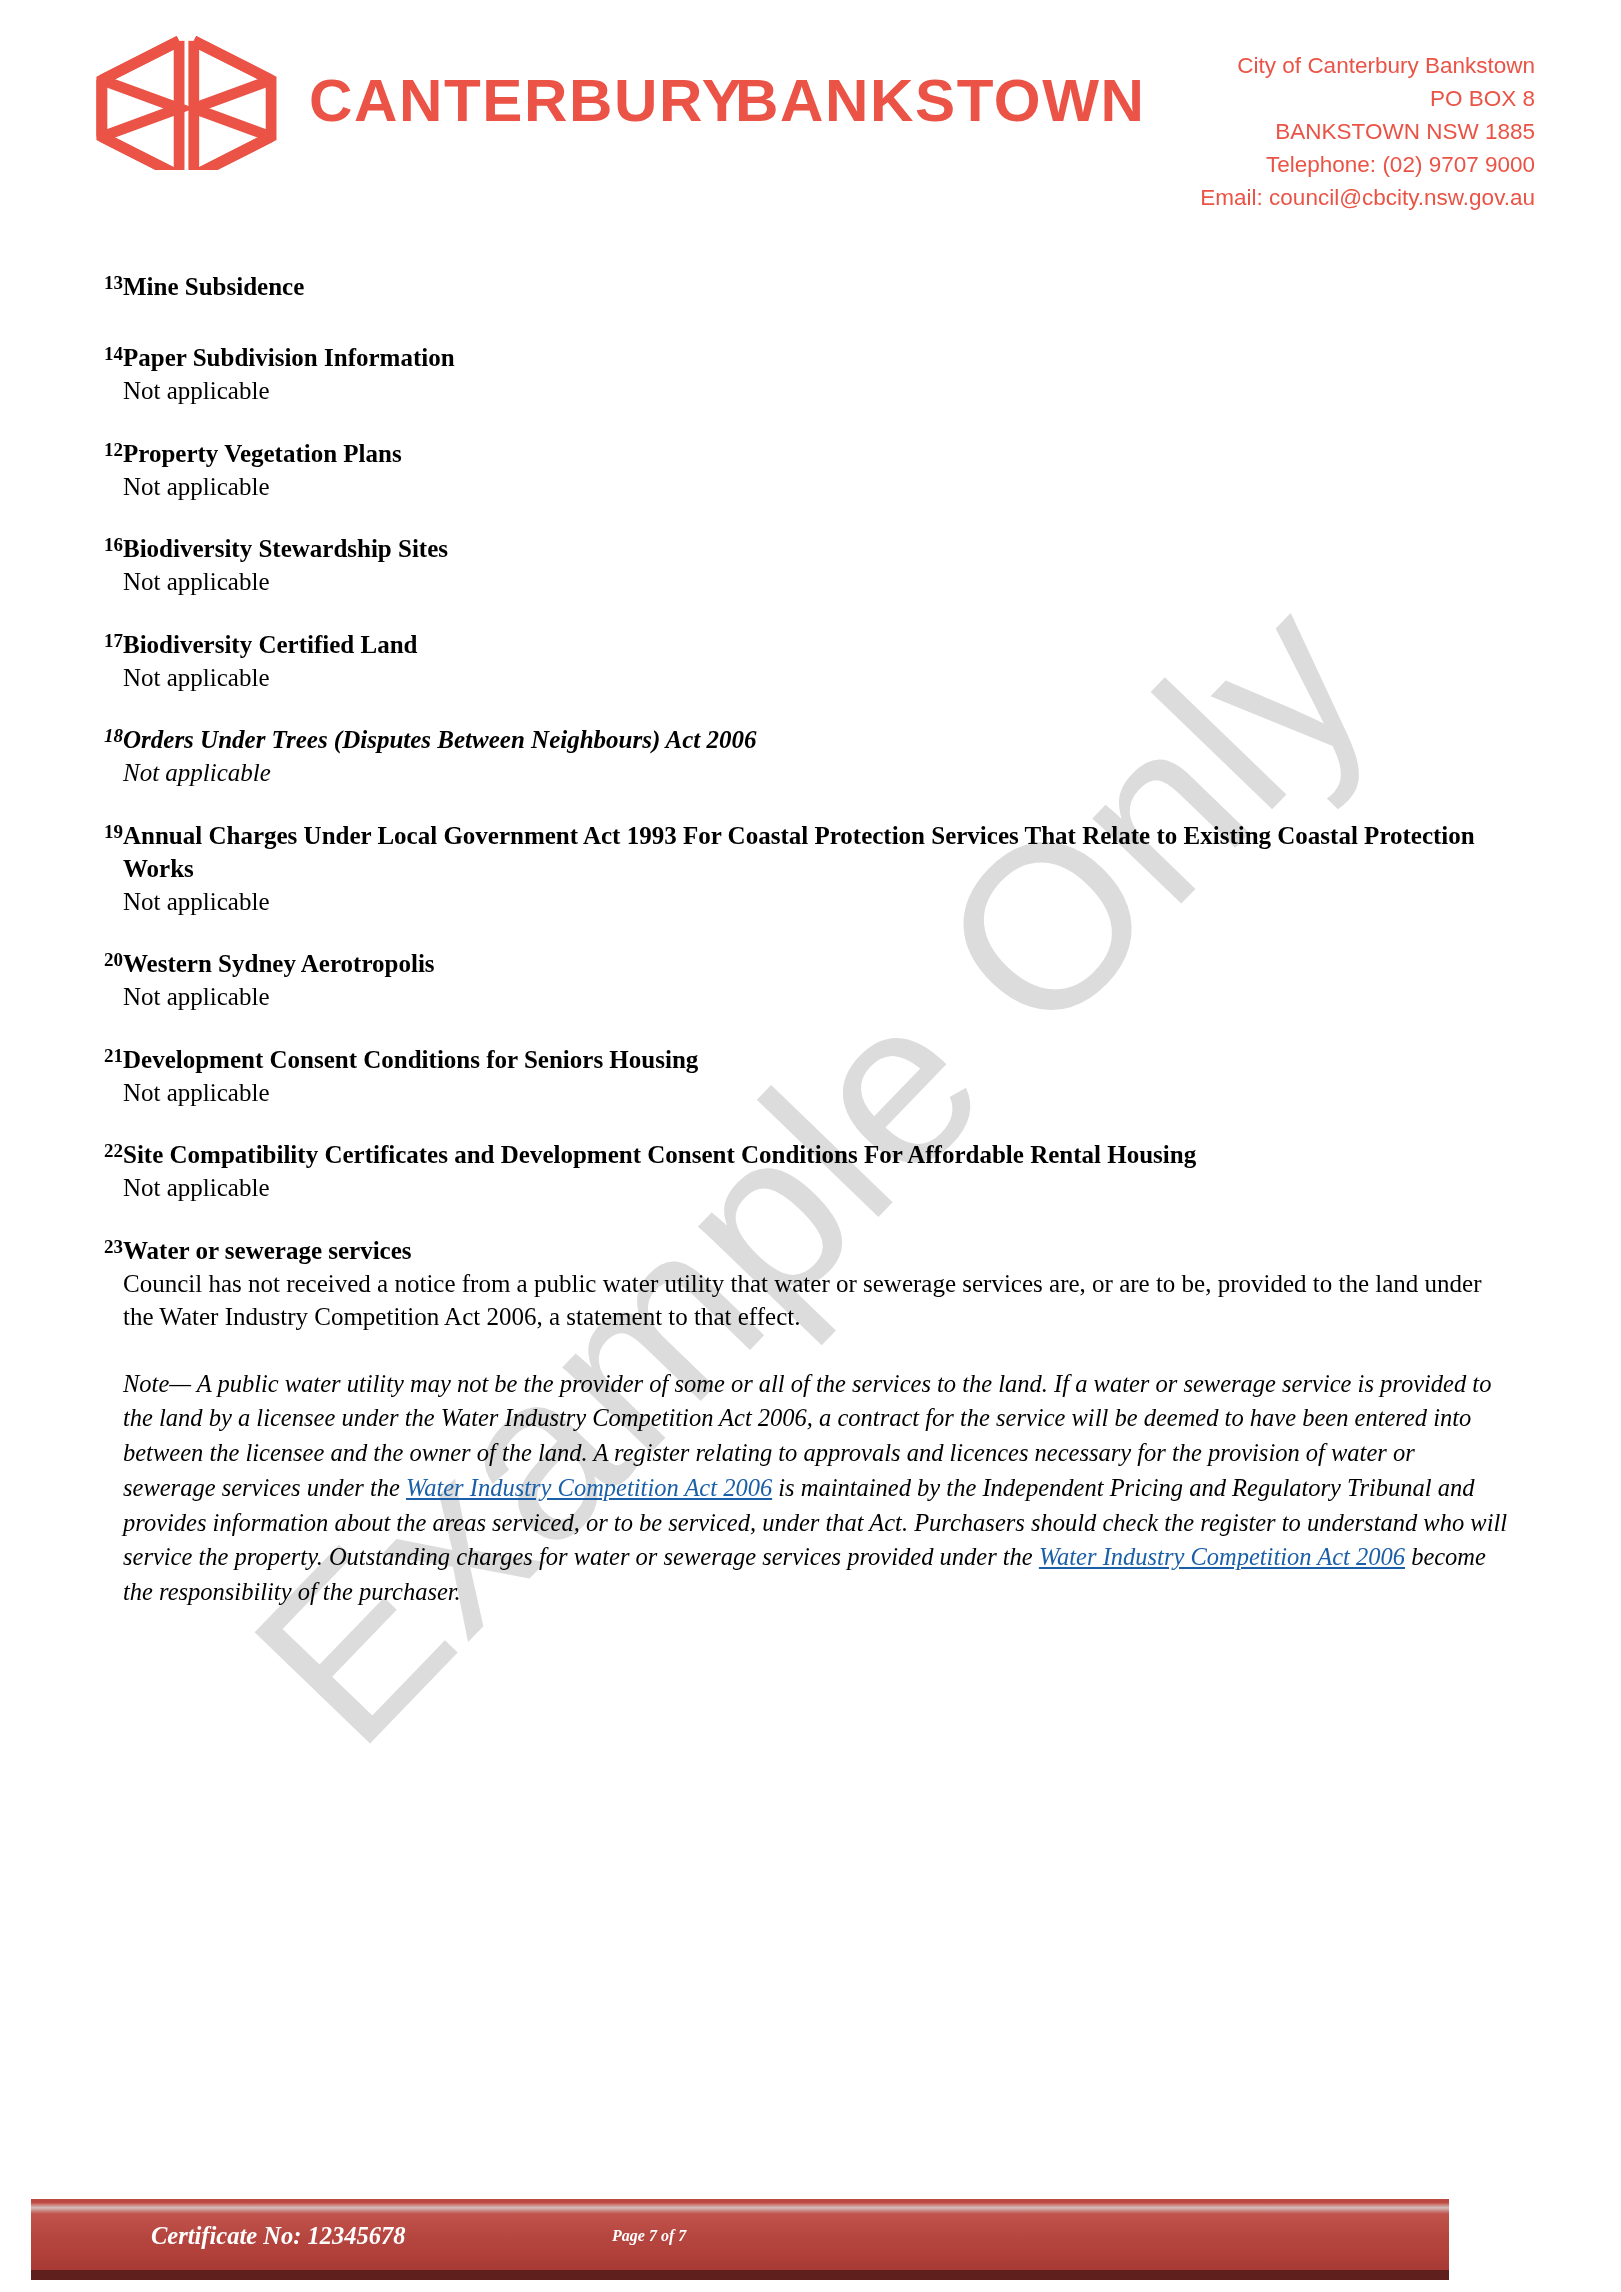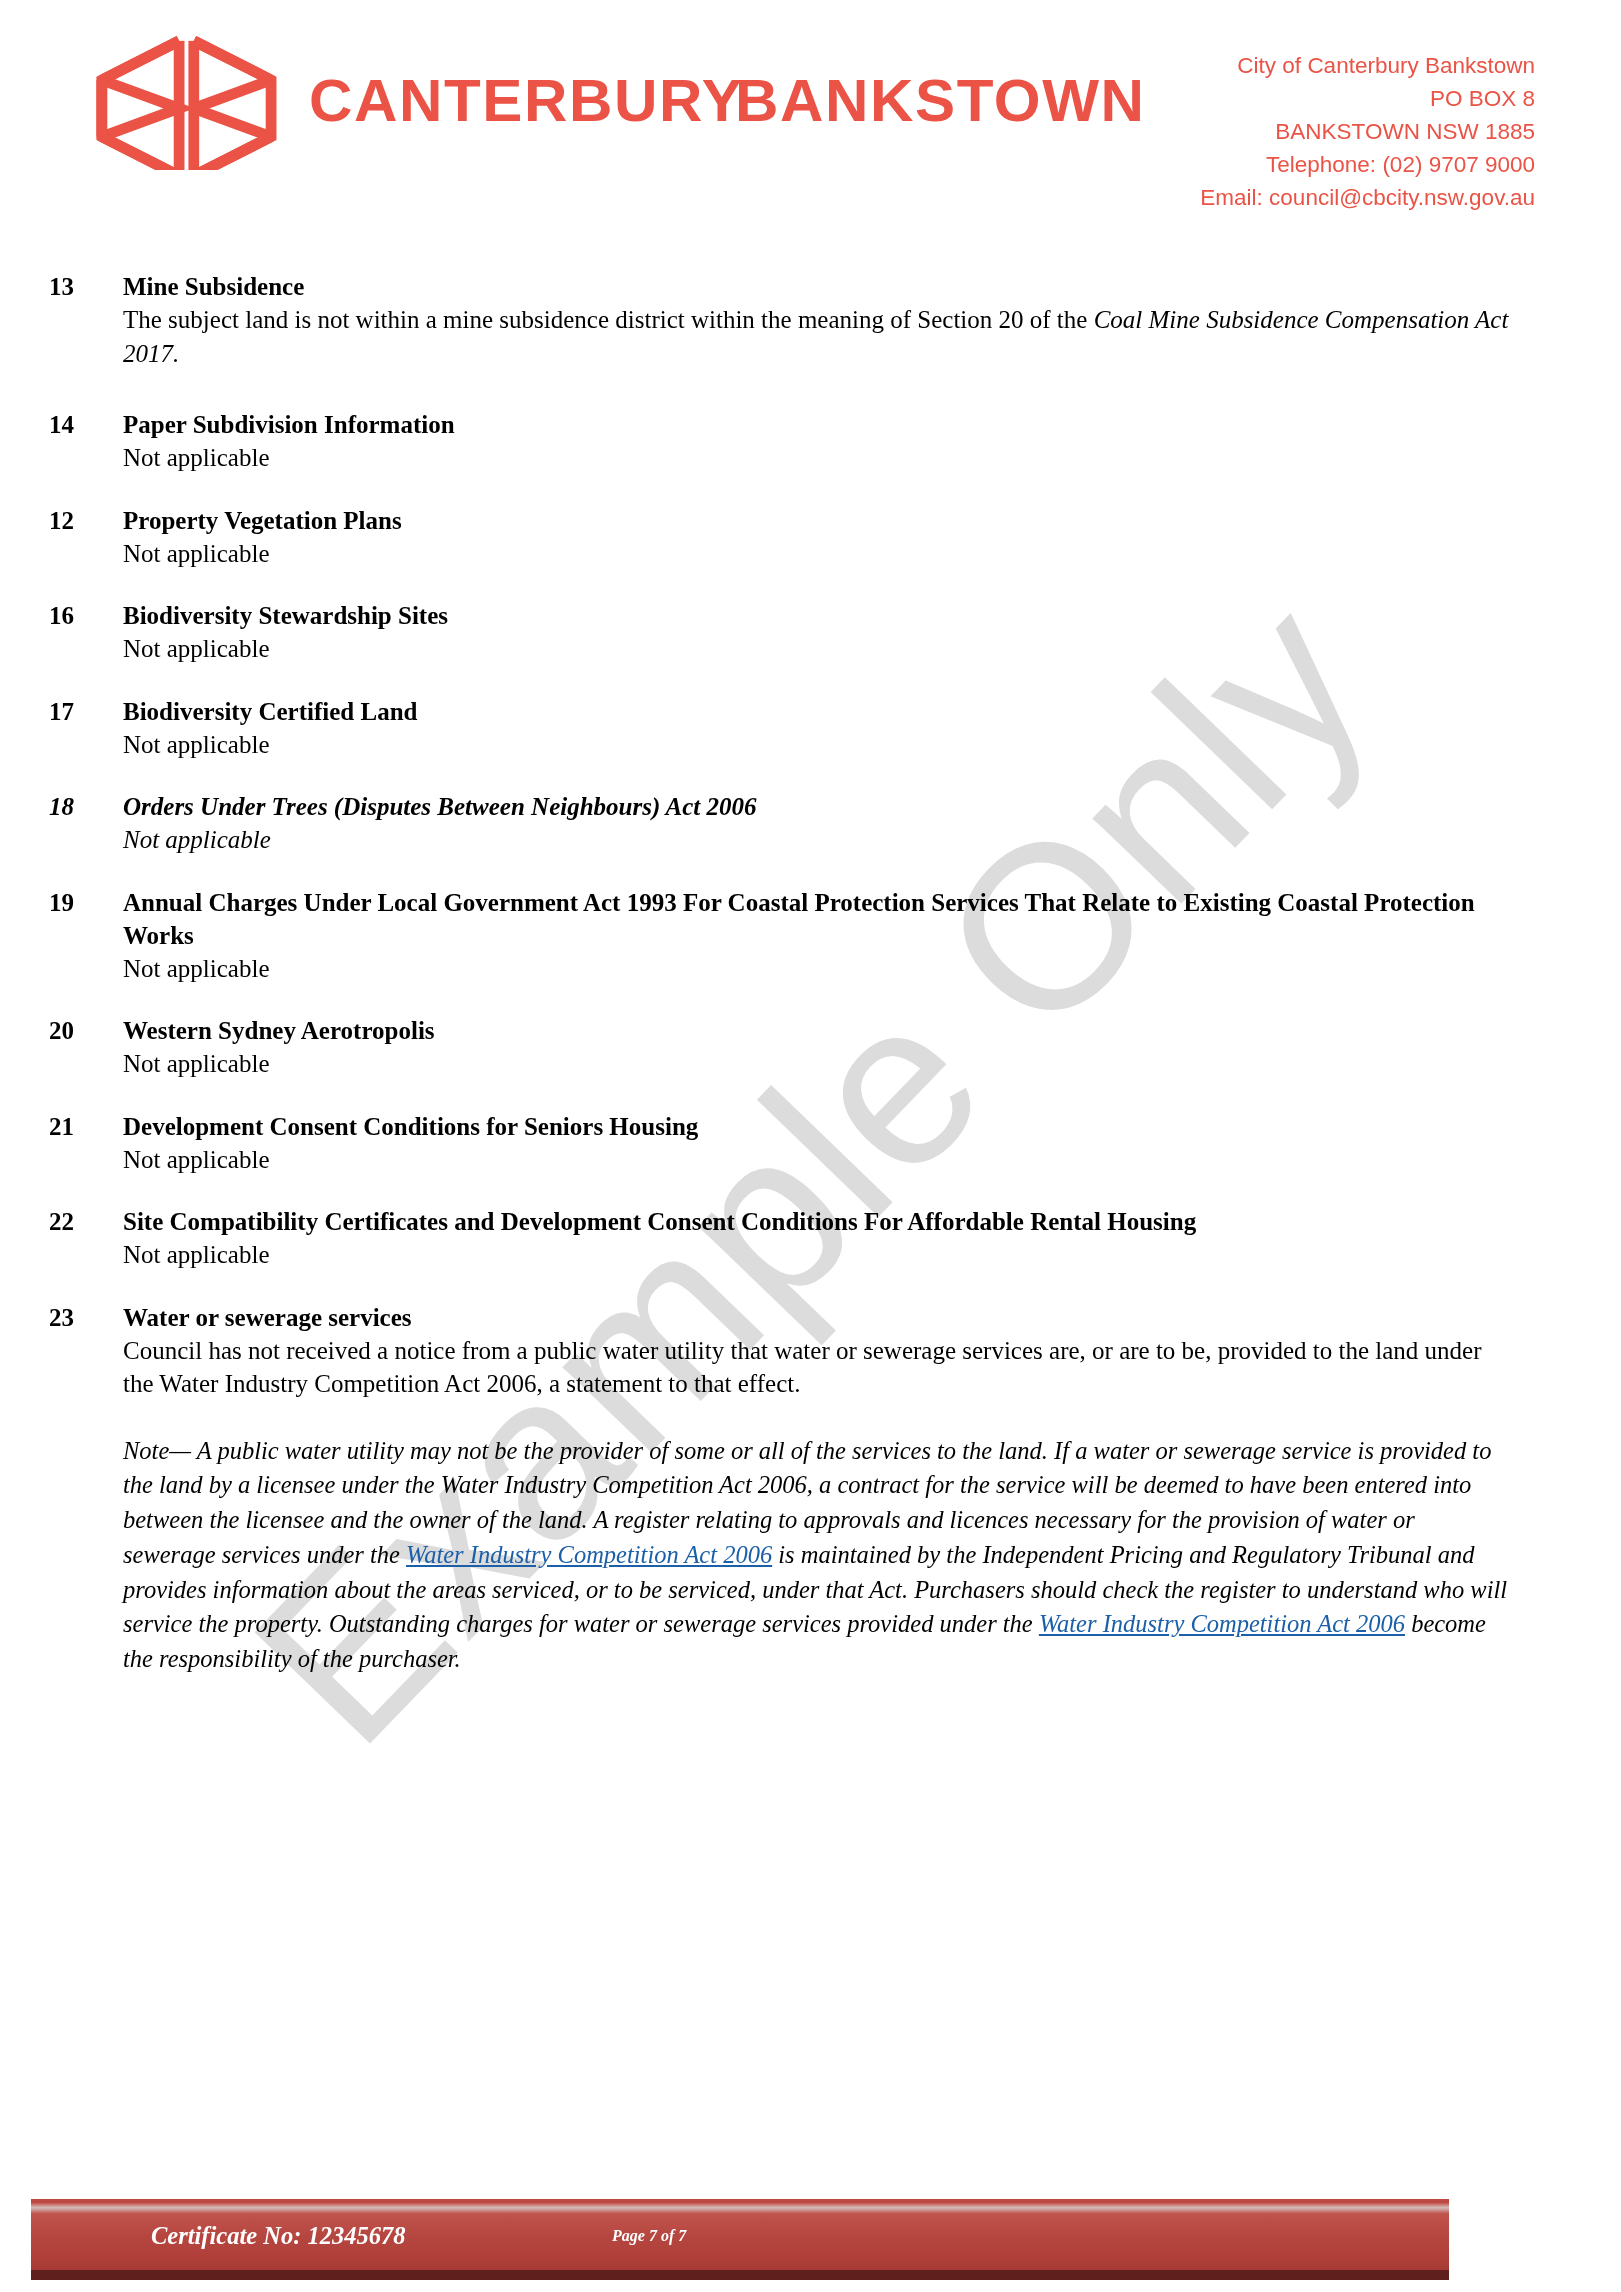--- a/index.html
+++ b/index.html
@@ -109,24 +109,24 @@
     margin: 0 0 0 0;
     padding: 0;
   }
   .item-row {
     display: flex;
     align-items: flex-start;
   }
   .item-num {
     width: 123px;
     flex: 0 0 123px;
-    font-size: 25px;
+    font-size: 19px;
     font-weight: bold;
     line-height: 1.32;
-    text-align: center;
+    text-align: right;
     padding-left: 0;
   }
   .item-body {
     flex: 1 1 auto;
     padding-right: 104px;
   }
   .item-title {
     font-size: 25px;
     font-weight: bold;
     line-height: 1.32;
@@ -256,21 +256,20 @@
 
   </div>
 
   <div class="content" style="top:270px;">
 
     <div class="item">
       <div class="item-row">
         <div class="item-num">13</div>
         <div class="item-body">
           <div class="item-title">Mine Subsidence</div>
-          <div class="item-text"><span>The subject land is not within a mine subsidence district within the meaning of Section 20 of the </span><span class="ital">Coal Mine Subsidence Compensation Act 2017.</span></div>
         </div>
       </div>
     </div>
 
     <div class="item" style="margin-top:38px;">
       <div class="item-row">
         <div class="item-num">14</div>
         <div class="item-body">
           <div class="item-title">Paper Subdivision Information</div>
           <div class="item-text">Not applicable</div>

